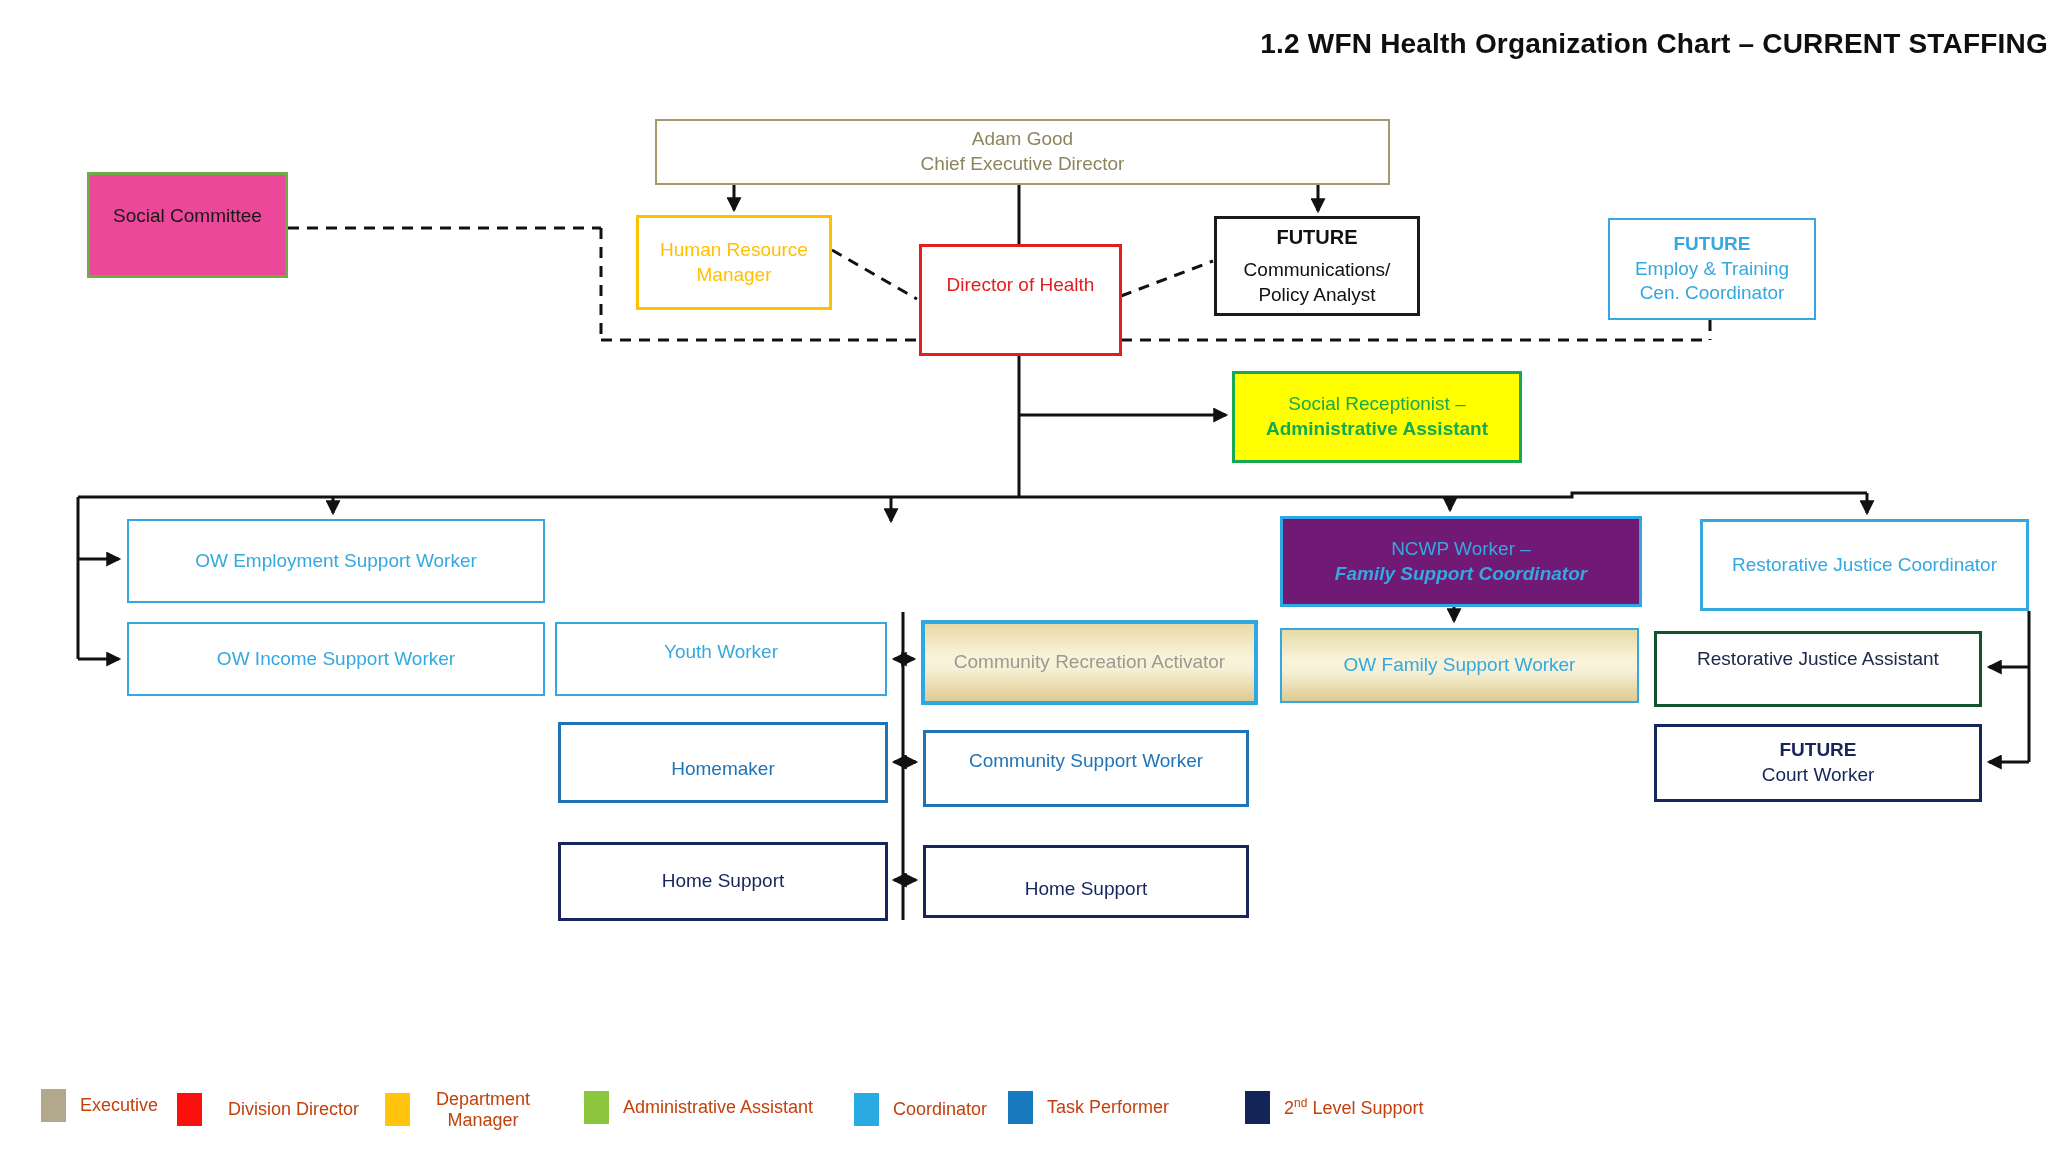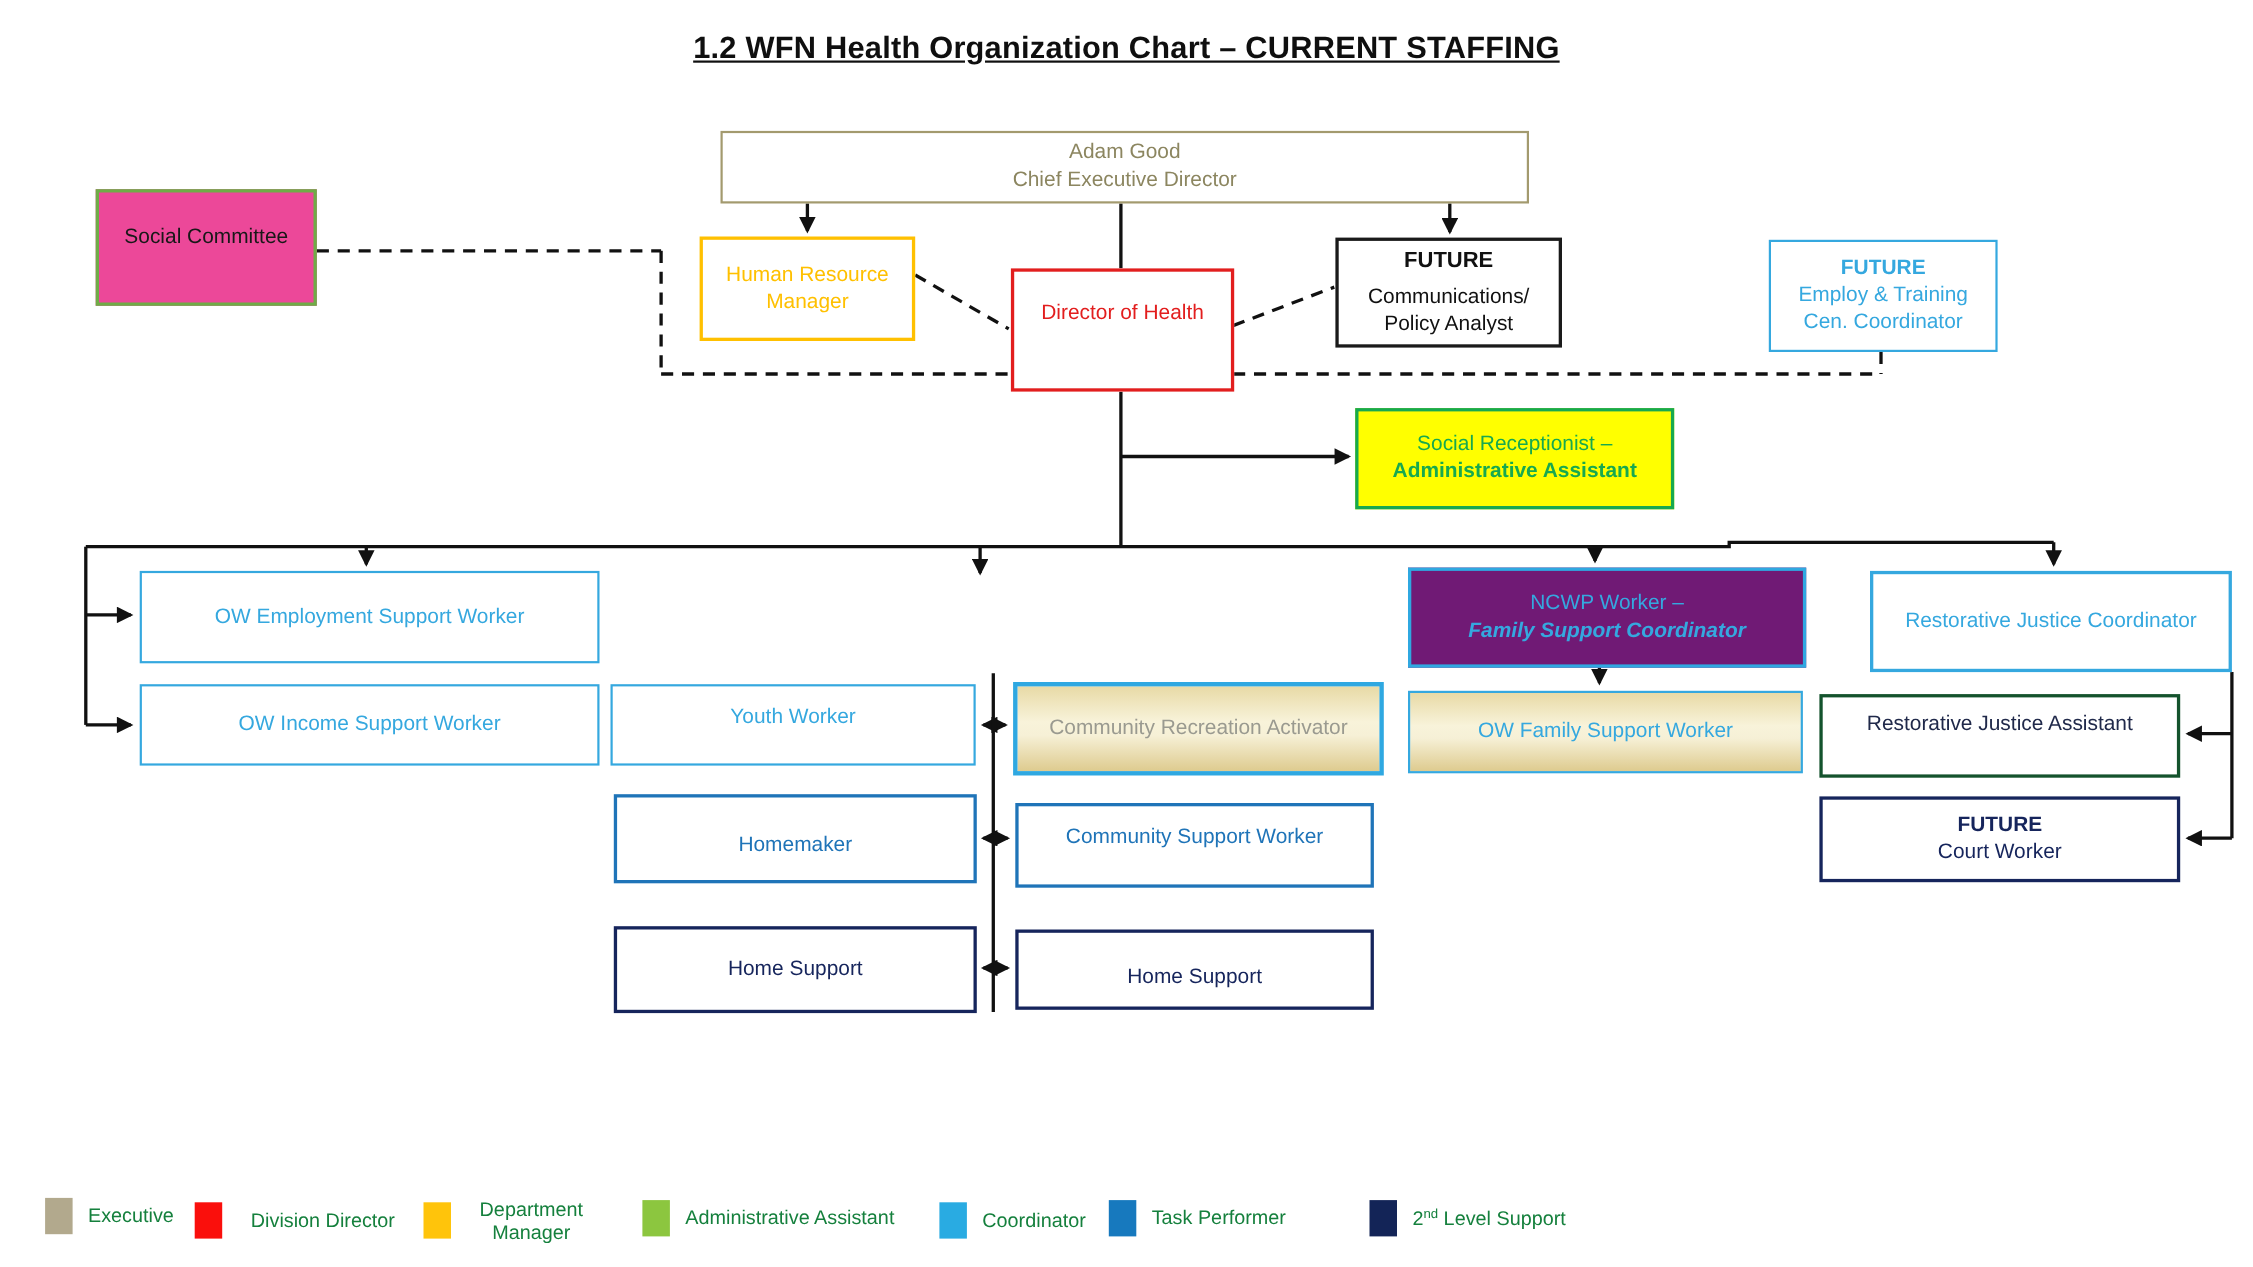--- a/index.html
+++ b/index.html
@@ -1,20 +1,20 @@
 <!DOCTYPE html>
 <html><head>
 <meta charset="utf-8">
 <style>
   html,body{margin:0;padding:0;background:#fff;}
   #canvas{position:relative;width:2048px;height:1152px;background:#ffffff;
           font-family:"Liberation Sans",sans-serif;overflow:hidden;}
   #wires{position:absolute;left:0;top:0;width:2048px;height:1152px;pointer-events:none;}
-  .title{position:absolute;left:0;right:0;top:28px;text-align:center;
-         font-size:28px;font-weight:bold;color:#0f0f0f;letter-spacing:.2px;text-decoration:underline;}
+  .title{position:absolute;left:0;right:0;top:28px;text-align:right;
+         font-size:28px;font-weight:bold;color:#0f0f0f;letter-spacing:.2px;}
   .node{position:absolute;box-sizing:border-box;background:#fff;
         display:flex;flex-direction:column;justify-content:center;align-items:center;
         text-align:center;font-size:19px;line-height:1.3;white-space:nowrap;}
   .node div{white-space:nowrap;}
   .b-exec{border:2px solid #A39A6E;color:#8C8660;}
   .b-green{border:3px solid #6FAC47;background:#ec4899;color:#181818;}
   .b-gold{border:3px solid #FFC000;color:#FFC000;}
   .b-red{border:3px solid #E21E1E;color:#E21E1E;}
   .b-black{border:3px solid #1A1A1A;color:#111;}
   .b-cyan{border:2px solid #35A8DF;color:#35A8DF;}
@@ -25,21 +25,21 @@
   .b-tanfill{border:4px solid #2FA8E1;color:#9A9A90;
      background:linear-gradient(180deg,#E8DAA6 0%,#F8F3DA 42%,#F6F0d6 58%,#DECB8F 100%);}
   .b-tanfill2{border:2px solid #35A8DF;color:#35A8DF;
      background:linear-gradient(180deg,#E8DAA6 0%,#F8F3DA 42%,#F6F0D6 58%,#DECB8F 100%);}
   .b-blue{border:3px solid #1F74B8;color:#1F74B8;}
   .b-navy{border:3px solid #16255C;color:#16255C;}
   .b-navy-dark{border:3px solid #14532d;color:#20294A;}
   .tag{font-weight:bold;font-size:20px;margin-bottom:8px;}
   .bold{font-weight:bold;}
   .boldital{font-weight:bold;font-style:italic;}
-  .legend{position:absolute;left:0;top:1085px;width:1904px;height:60px;font-size:18px;color:#15803d;}
+  .legend{position:absolute;left:0;top:1085px;width:1904px;height:60px;font-size:18px;color:#c2410c;}
   .li{position:absolute;display:flex;align-items:center;}
   .sw{display:inline-block;width:25px;height:33px;margin-right:14px;flex:0 0 auto;}
   .ll{line-height:1.15;}
   .ll.wrap{display:inline-block;width:118px;text-align:center;white-space:normal;}
   sup{font-size:12px;}
 </style>
 </head>
 <body>
 
 <div id="canvas">

